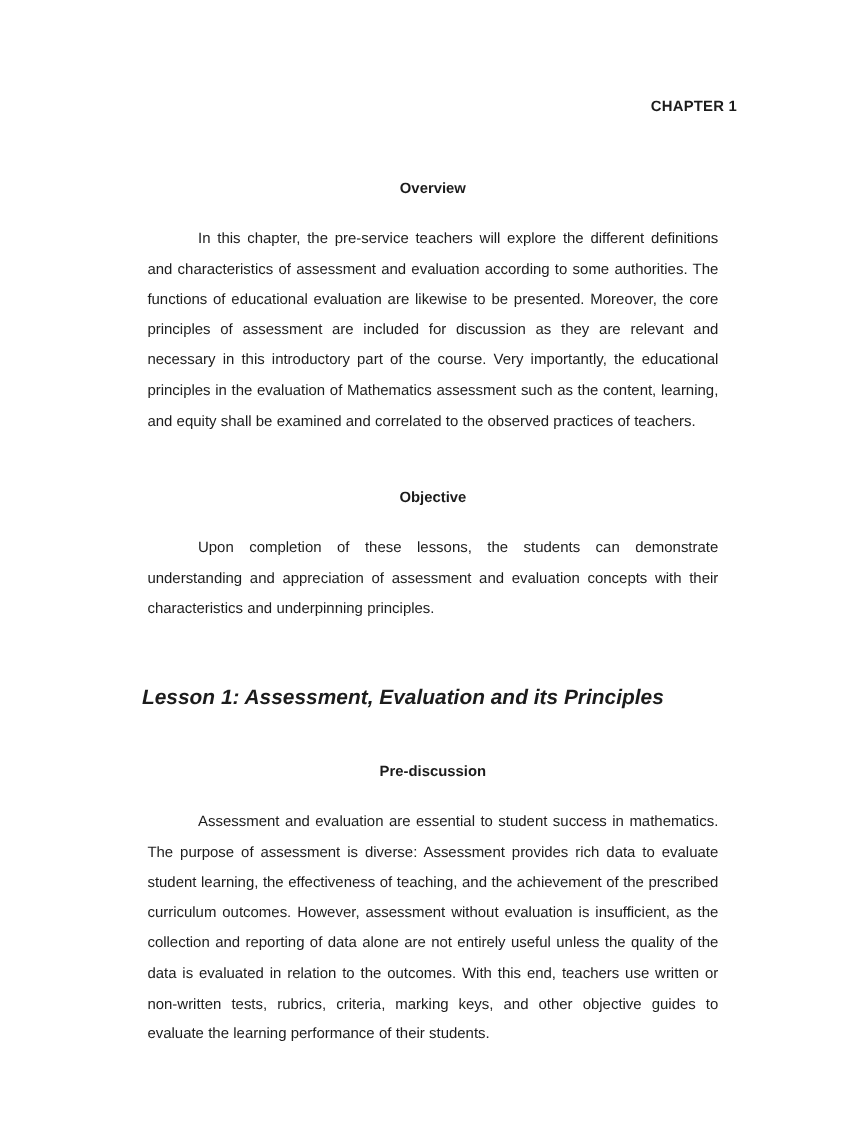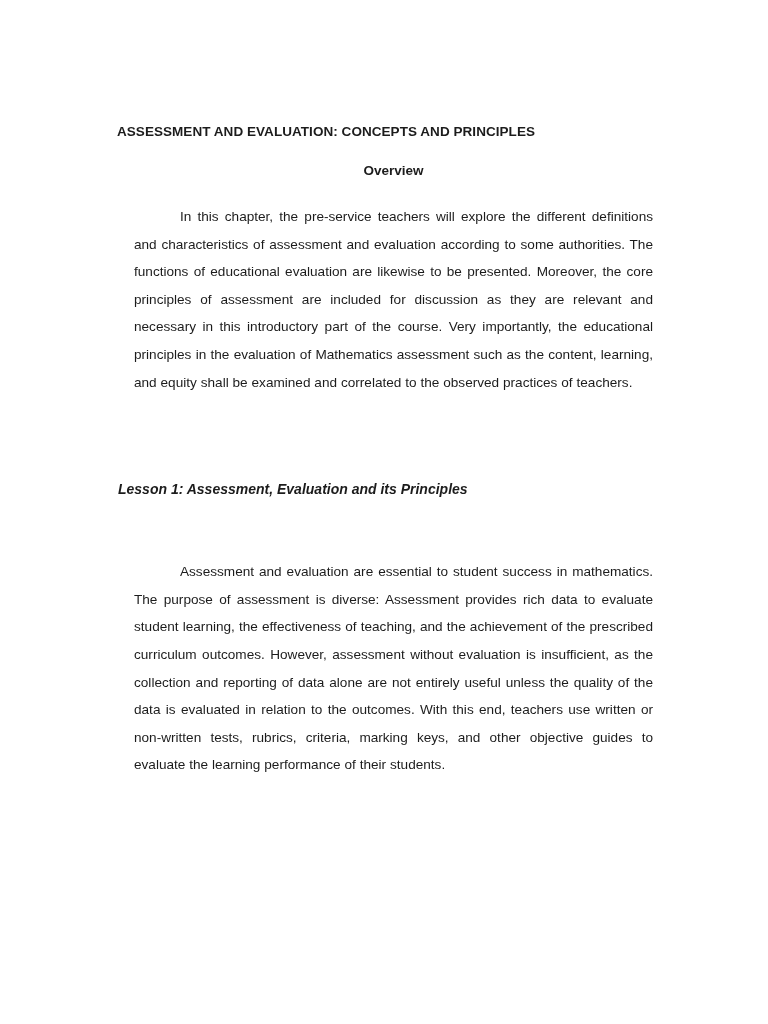--- a/index.html
+++ b/index.html
@@ -43,22 +43,22 @@
     text-align: left;
   }
   .section-heading {
     margin: 0;
     font-size: 13.5px;
     font-weight: bold;
     line-height: 18px;
     text-align: center;
   }
   .lesson-heading {
-    margin: 1px;
-    font-size: 14px;
+    margin: 12px;
+    font-size: 19px;
     font-weight: bold;
     font-style: italic;
     line-height: 18px;
     text-align: left;
   }
   .para {
     margin: 17px;
     font-size: 13.6px;
     line-height: 27.6px;
     text-align: justify;
@@ -74,44 +74,47 @@
   .gap-before-lesson { height: 30px; }
   .gap-after-lesson { height: 36px; }
   .gap-after-prediscussion { height: 6px; }
 </style>
 </head>
 <body>
 
 <div class="page">
   <div class="content">
 
+    <div class="chapter-label">CHAPTER 1</div>
 
     <div class="gap-title"></div>
 
-    <div class="doc-title">ASSESSMENT AND EVALUATION: CONCEPTS AND PRINCIPLES</div>
 
     <div class="gap-overview"></div>
 
     <div class="section-heading">Overview</div>
 
     <div class="gap-heading-para"></div>
 
     <p class="para">In this chapter, the pre-service teachers will explore the different definitions and characteristics of assessment and evaluation according to some authorities. The functions of educational evaluation are likewise to be presented. Moreover, the core principles of assessment are included for discussion as they are relevant and necessary in this introductory part of the course. Very importantly, the educational principles in the evaluation of Mathematics assessment such as the content, learning, and equity shall be examined and correlated to the observed practices of teachers.</p>
 
     <div class="gap-after-para"></div>
 
+    <div class="section-heading">Objective</div>
 
     <div class="gap-heading-para"></div>
 
+    <p class="para">Upon completion of these lessons, the students can demonstrate understanding and appreciation of assessment and evaluation concepts with their characteristics and underpinning principles.</p>
 
     <div class="gap-before-lesson"></div>
 
     <div class="lesson-heading">Lesson 1: Assessment, Evaluation and its Principles</div>
 
     <div class="gap-after-lesson"></div>
 
+    <div class="section-heading">Pre-discussion</div>
 
     <div class="gap-after-prediscussion"></div>
 
     <p class="para">Assessment and evaluation are essential to student success in mathematics. The purpose of assessment is diverse: Assessment provides rich data to evaluate student learning, the effectiveness of teaching, and the achievement of the prescribed curriculum outcomes. However, assessment without evaluation is insufficient, as the collection and reporting of data alone are not entirely useful unless the quality of the data is evaluated in relation to the outcomes. With this end, teachers use written or non-written tests, rubrics, criteria, marking keys, and other objective guides to evaluate the learning performance of their students.</p>
 
   </div>
 </div>
 
 </body></html>

